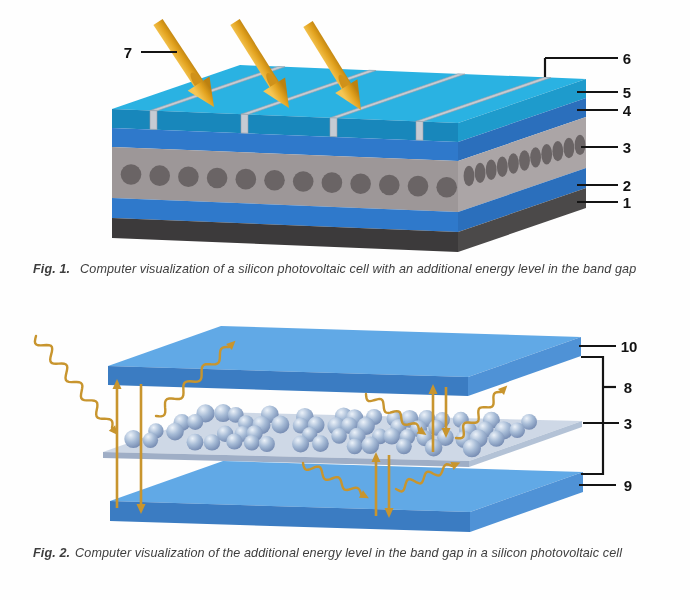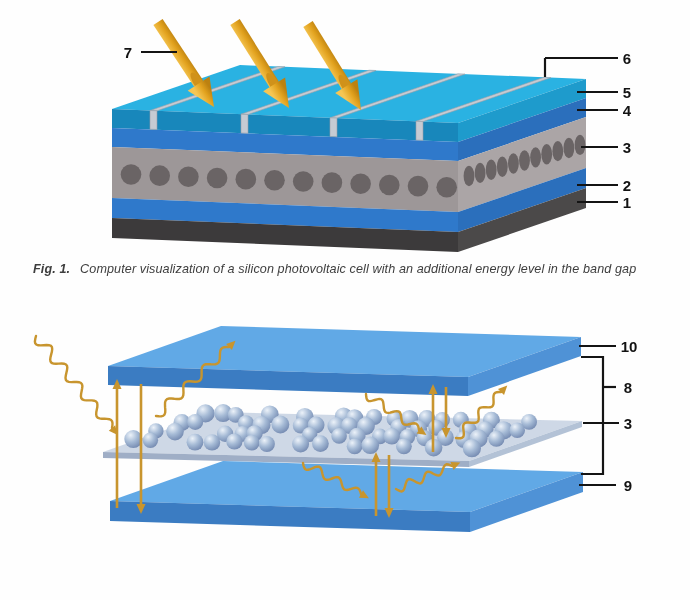--- a/index.html
+++ b/index.html
@@ -211,13 +211,16 @@
       <line x1="619" y1="423" x2="583" y2="423" stroke="#141414" stroke-width="2.2"></line>
       <text x="628" y="423" text-anchor="middle" dominant-baseline="central" class="callout">3</text>
       <line x1="616" y1="485" x2="579" y2="485" stroke="#141414" stroke-width="2.2"></line>
       <text x="628" y="485" text-anchor="middle" dominant-baseline="central" class="callout">9</text>
     </svg>
 
   <div class="caption" id="cap1">
     <span class="cap-prefix">Fig. 1.</span><span>Computer visualization of a silicon photovoltaic cell with an additional energy level in the band gap</span>
   </div>
 
+  <div class="caption" id="cap2">
+    <span class="cap-prefix">Fig. 2.</span><span>Computer visualization of the additional energy level in the band gap in a silicon photovoltaic cell</span>
+  </div>
 </div>
 
 </body></html>

